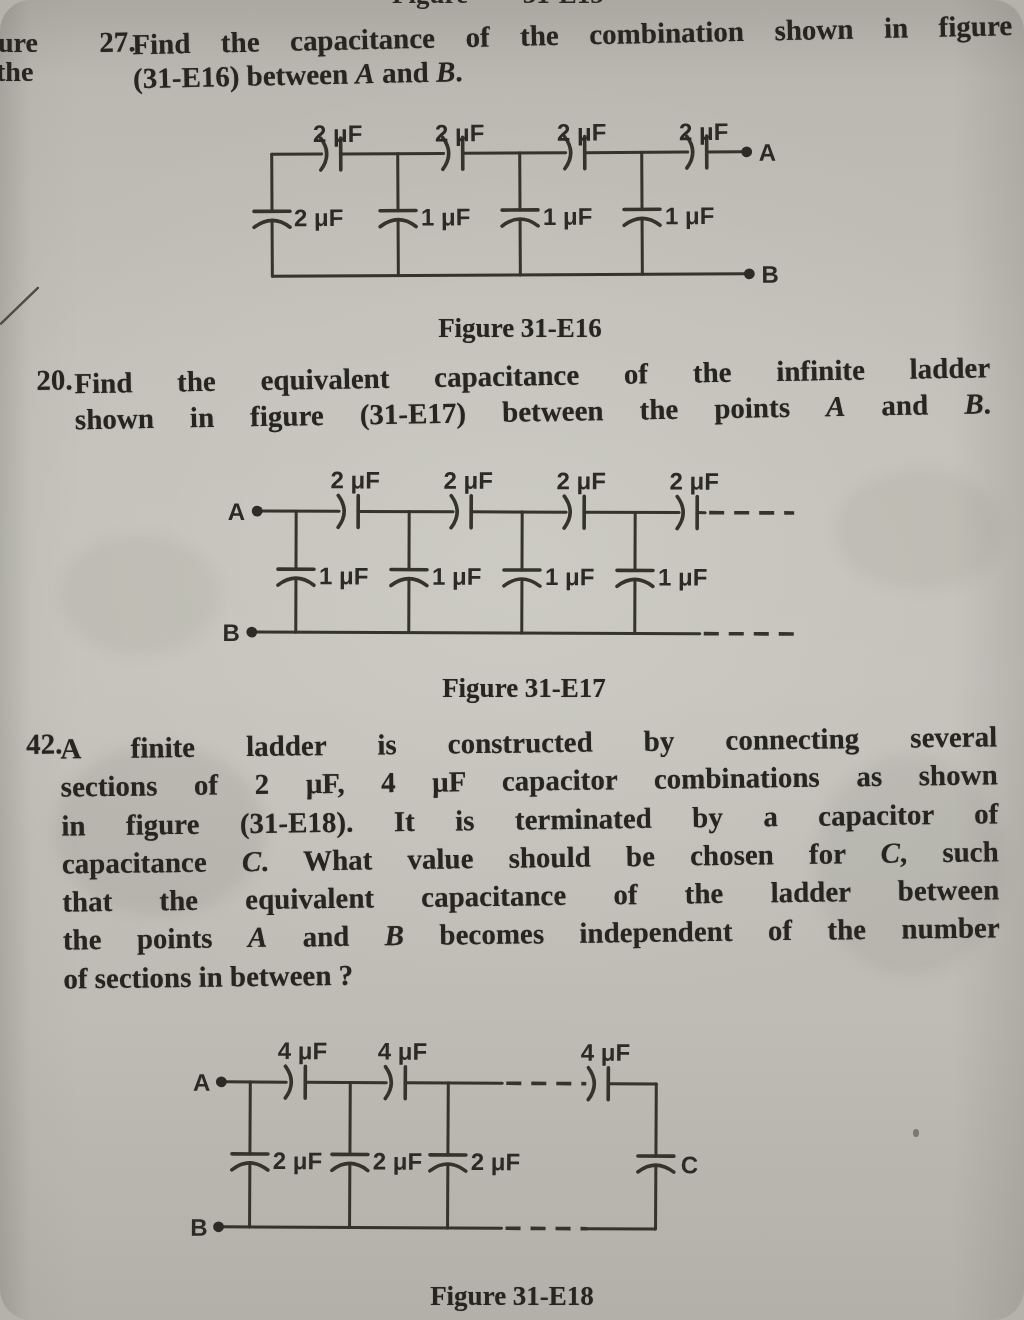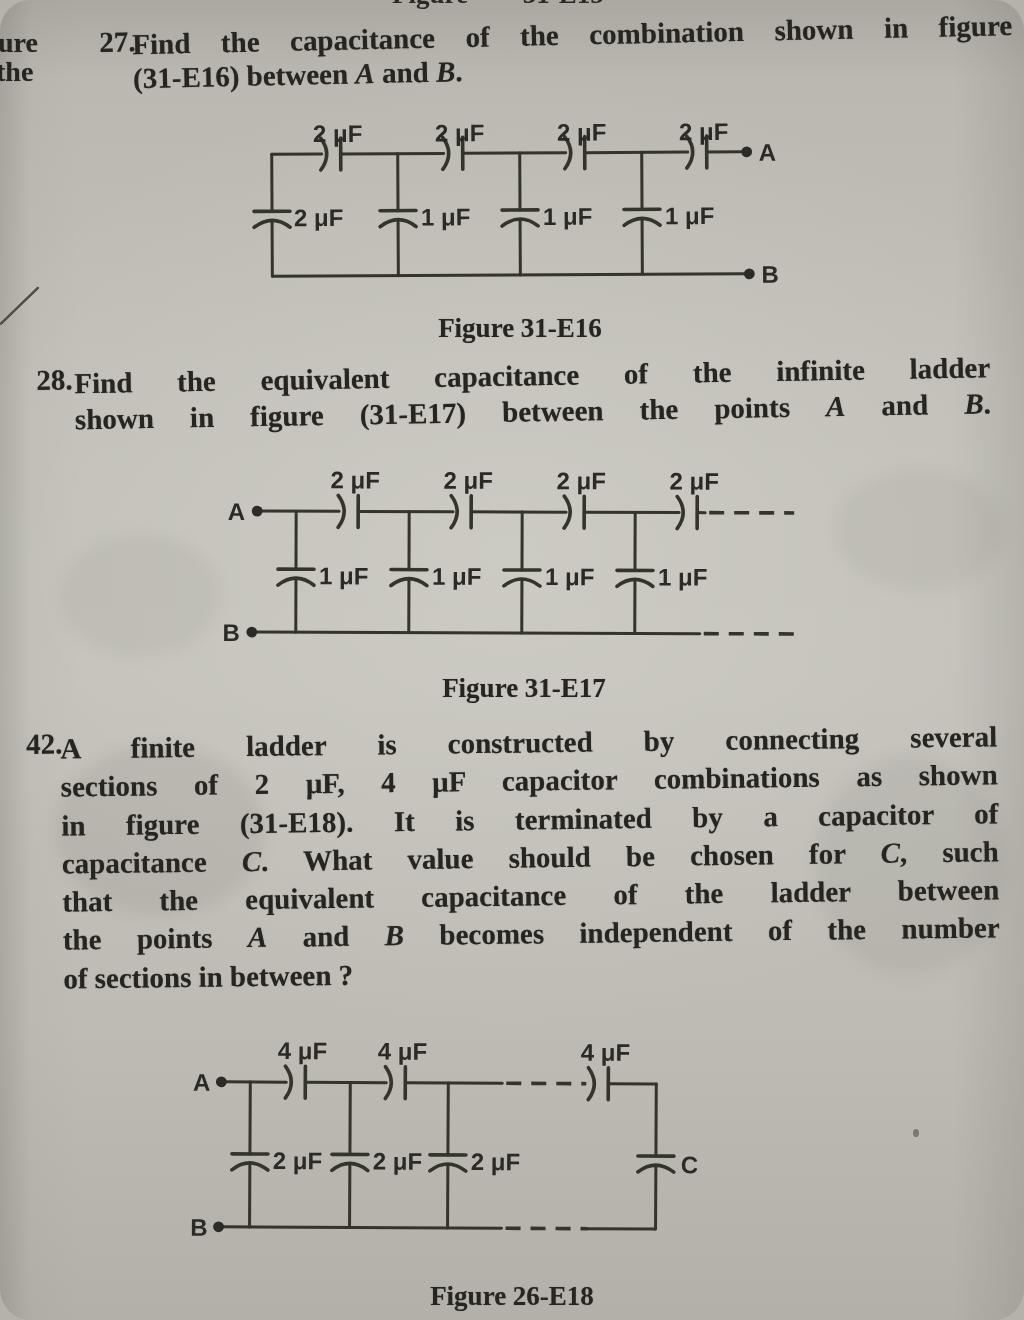--- a/index.html
+++ b/index.html
@@ -174,21 +174,21 @@
       <text class="flabel" x="759" y="162">A</text>
     </g>
     <g>
       <circle class="dot" cx="749" cy="275" r="5.4"></circle>
       <text class="flabel" x="761" y="284">B</text>
     </g>
   </svg>
   <div class="caption cap-e16">Figure 31-E16</div>
 
   <div class="prob p28">
-    <div class="pnum">28.</div>
+    <div class="pnum">20.</div>
     <div class="plines">
       <div class="tline jlast"><span>Find the equivalent capacitance of the infinite ladder</span></div>
       <div class="tline jlast"><span>shown in figure (31-E17) between the points </span><span class="var">A</span><span> and </span><span class="var">B</span><span>.</span></div>
     </div>
   </div>
 
   <svg class="fig-e17" width="610" height="220" viewBox="215 455 610 220" role="img">
 
     <path class="wire" d="M261 512 H339 M358 512 H453 M471 512 H566 M584 512 H679 M697 512 H705"></path>
     <path class="wired" d="M709 512 H794"></path>
@@ -321,15 +321,15 @@
 
     <g>
       <circle class="dot" cx="221" cy="1083" r="5.4"></circle>
       <text class="flabel" x="210" y="1092" text-anchor="end">A</text>
     </g>
     <g>
       <circle class="dot" cx="219" cy="1228" r="5.4"></circle>
       <text class="flabel" x="208" y="1237" text-anchor="end">B</text>
     </g>
   </svg>
-  <div class="caption cap-e18">Figure 26-E18</div>
+  <div class="caption cap-e18">Figure 31-E18</div>
 
 </div>
 
 </body></html>

